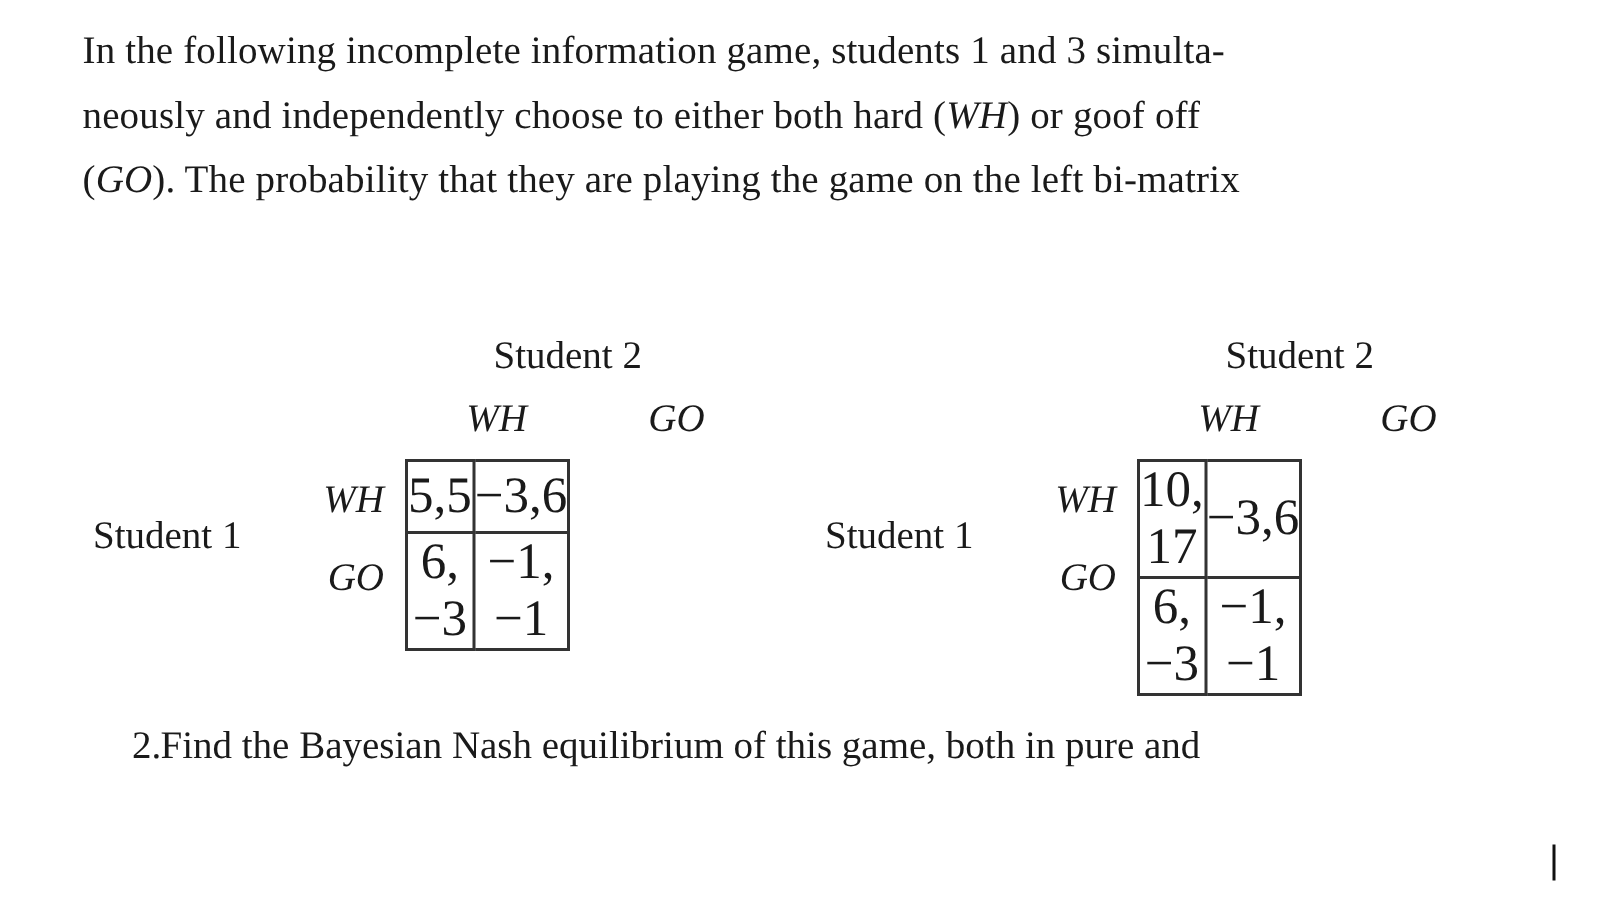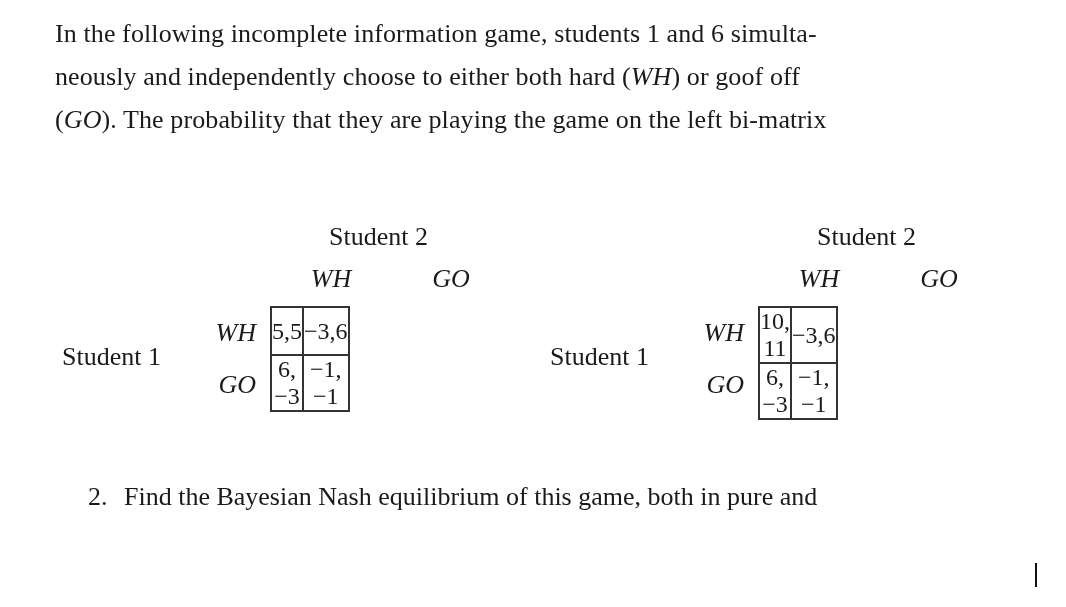--- a/index.html
+++ b/index.html
@@ -27,39 +27,39 @@
     .game { position: absolute; font-family: "Liberation Serif", "DejaVu Serif", serif; font-size: 26px; }
     .game .s2 { position: absolute; white-space: nowrap; text-align: right; }
     .game .col { position: absolute; font-style: italic; white-space: nowrap; text-align: center; width: 120px; }
     .game .row { position: absolute; font-style: italic; white-space: nowrap; text-align: right; width: 70px; }
     .game .s1 { position: absolute; white-space: nowrap; text-align: right; }
     .game table {
       position: absolute; border-collapse: collapse;
     }
     .game td {
       border: 2px solid #333; height: 48px; width: 118px; text-align: center;
-      font-size: 24px; padding: 0; box-sizing: border-box;
+      font-size: 34px; padding: 0; box-sizing: border-box;
     }
 
     .question {
       position: absolute; left: 88px; top: 475px; width: 920px;
       font-family: "Liberation Serif", "DejaVu Serif", serif;
       font-size: 26px; line-height: 43px;
     }
     .question .num { position: absolute; left: 0; top: 0; }
-    .question .text { margin-left: 36px; }
+    .question .text { margin-left: 19px; }
     .cursor {
       position: absolute; left: 1035px; top: 563px; width: 2px; height: 24px; background: #111;
     }
   </style>
 </head>
 <body>
 
 <div class="intro">
-  <span class="line">In the following incomplete information game, students 1 and 6 simulta-</span>
+  <span class="line">In the following incomplete information game, students 1 and 3 simulta-</span>
   <span class="line"><span>neously and independently choose to either both hard (</span><span class="it">WH</span><span>) or goof off</span></span>
   <span class="line"><span>(</span><span class="it">GO</span><span>). The probability that they are playing the game on the left bi-matrix</span></span>
 </div>
 
 <div class="game" style="left:0; top:0;">
   <span class="s2" style="left:329px; top:222px;">Student 2</span>
   <span class="col" style="left:271px; top:264px;">WH</span>
   <span class="col" style="left:391px; top:264px;">GO</span>
   <span class="s1" style="left:62px; top:342px;">Student 1</span>
   <span class="row" style="left:186px; top:318px;">WH</span>
@@ -81,21 +81,21 @@
 <div class="game" style="left:0; top:0;">
   <span class="s2" style="left:817px; top:222px;">Student 2</span>
   <span class="col" style="left:759px; top:264px;">WH</span>
   <span class="col" style="left:879px; top:264px;">GO</span>
   <span class="s1" style="left:550px; top:342px;">Student 1</span>
   <span class="row" style="left:674px; top:318px;">WH</span>
   <span class="row" style="left:674px; top:370px;">GO</span>
   <table style="left:758px; top:306px;">
     <tbody>
         <tr>
-      <td>10, 11</td>
+      <td>10, 17</td>
       <td>−3,6</td>
     </tr>
     <tr>
       <td>6, −3</td>
       <td>−1, −1</td>
     </tr>
   </tbody>
     </table>
 </div>
 

